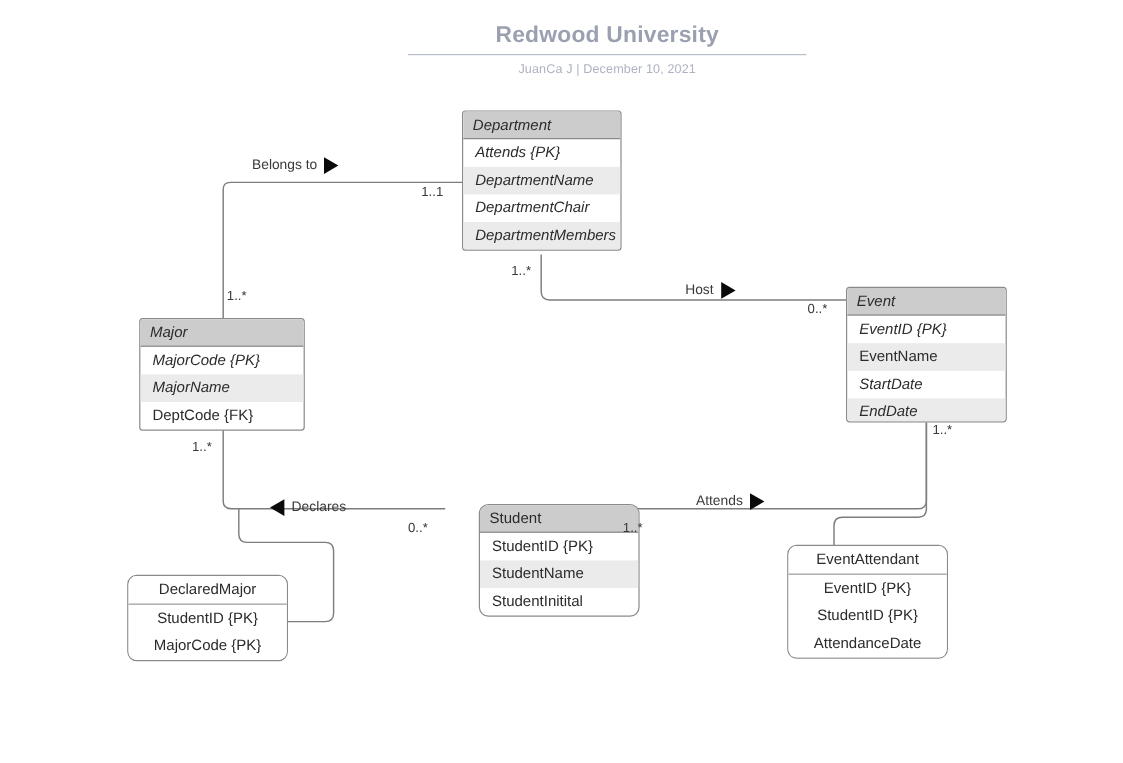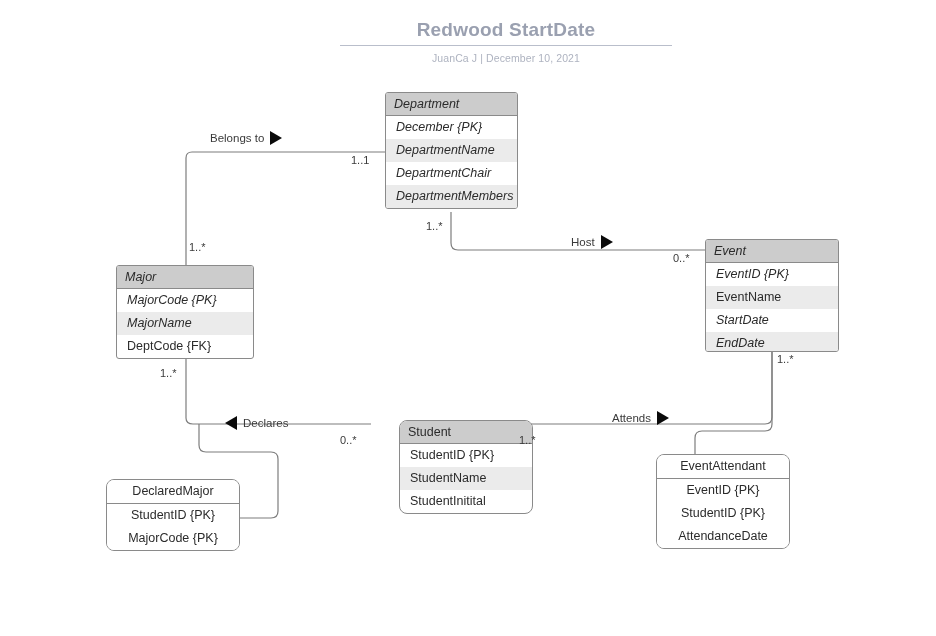--- a/index.html
+++ b/index.html
@@ -146,42 +146,42 @@
     color: #3a3a3a;
     white-space: nowrap;
   }
 </style>
 </head>
 <body>
 
 <div id="canvas">
 
   <div id="title-block">
-    <div id="doc-title">Redwood StartDate</div>
+    <div id="doc-title">Redwood University</div>
     <div id="doc-subtitle">JuanCa J  |  December 10, 2021</div>
   </div>
 
   <svg id="wires" viewBox="0 0 936 636" width="936" height="636">
 
     <path d="M 385,152 L 192,152 Q 186,152 186,158 L 186,265"></path>
 
     <path d="M 451,212 L 451,243 Q 451,250 458,250 L 705,250"></path>
 
     <path d="M 186,358 L 186,418 Q 186,424 193,424 L 371,424"></path>
 
     <path d="M 199,424 L 199,445 Q 199,452 206,452 L 271,452 Q 278,452 278,459 L 278,511 Q 278,518 271,518 L 212,518"></path>
 
     <path d="M 505,424 L 765,424 Q 772,424 772,417 L 772,352"></path>
 
     <path d="M 772,352 L 772,424 Q 772,431 765,431 L 702,431 Q 695,431 695,438 L 695,479"></path>
   </svg>
 
   <div class="entity shaded" style="left:385px; top:92px; width:133px;">
     <div class="hdr">Department</div>
-    <div class="row">December {PK}</div>
+    <div class="row">Attends {PK}</div>
     <div class="row alt">DepartmentName</div>
     <div class="row">DepartmentChair</div>
     <div class="row alt">DepartmentMembers</div>
   </div>
 
   <div class="entity shaded" style="left:116px; top:265px; width:138px;">
     <div class="hdr">Major</div>
     <div class="row">MajorCode {PK}</div>
     <div class="row alt">MajorName</div>
     <div class="row noitalic">DeptCode {FK}</div>
@@ -223,21 +223,21 @@
   <div class="rel" style="left:571px; top:235px;">
     <span>Host</span>
     <span class="tri right"></span>
   </div>
 
   <div class="rel" style="left:225px; top:416px;">
     <span class="tri left"></span>
     <span>Declares</span>
   </div>
 
-  <div class="rel" style="left:612px; top:411px;">
+  <div class="rel" style="left:580px; top:411px;">
     <span>Attends</span>
     <span class="tri right"></span>
   </div>
 
   <div class="card" style="left:351px; top:154px;">1..1</div>
 
   <div class="card" style="left:189px; top:241px;">1..*</div>
 
   <div class="card" style="left:426px; top:220px;">1..*</div>
 

